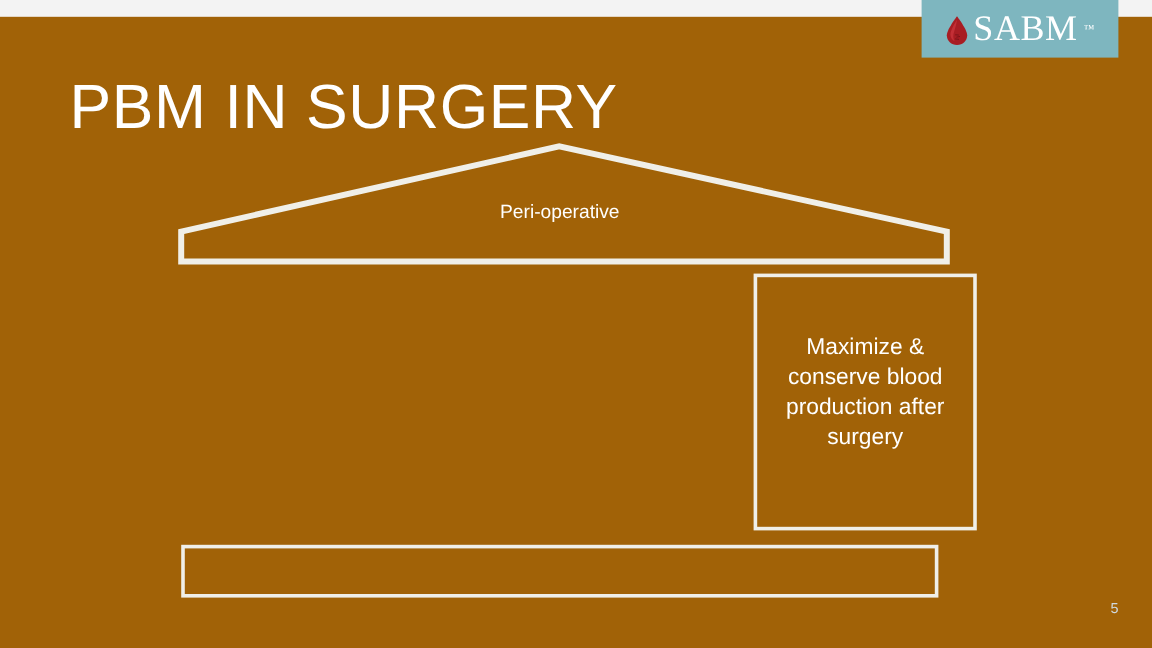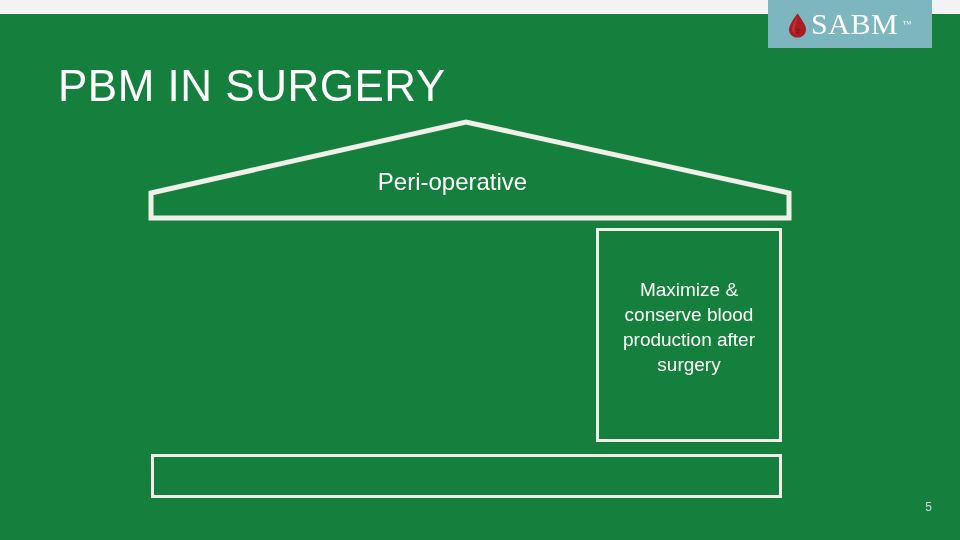--- a/index.html
+++ b/index.html
@@ -10,21 +10,21 @@
     width: 960px;
     height: 540px;
     overflow: hidden;
     font-family: "Liberation Sans", sans-serif;
     background: #ffffff;
   }
   .slide {
     position: relative;
     width: 960px;
     height: 540px;
-    background: #15803d;
+    background: #a16207;
     overflow: hidden;
   }
   
   .top-band {
     position: absolute;
     left: 0;
     top: 0;
     width: 960px;
     height: 14px;
     background: #f3f3f3;
@@ -64,21 +64,21 @@
     font-size: 9px;
     vertical-align: super;
     margin-left: 1px;
   }
   
   .title {
     position: absolute;
     left: 58px;
     top: 62px;
     color: #ffffff;
-    font-size: 44px;
+    font-size: 52px;
     font-weight: 300;
     letter-spacing: 0.5px;
     line-height: 1.1;
     white-space: nowrap;
   }
   
   .diagram {
     position: absolute;
     left: 0;
     top: 0;
@@ -88,38 +88,39 @@
   }
   .roof-svg {
     position: absolute;
     left: 140px;
     top: 112px;
     width: 660px;
     height: 120px;
   }
   .roof-label {
     position: absolute;
-    left: 137px;
+    left: 151px;
     top: 168px;
     width: 631px;
     text-align: center;
     color: #ffffff;
-    font-size: 24px;
+    font-size: 16px;
     line-height: 1.2;
   }
   .pillar {
     position: absolute;
     border: 3px solid #f0efe8;
     box-sizing: border-box;
     display: flex;
     justify-content: center;
     color: #ffffff;
     font-size: 19px;
     line-height: 1.32;
     text-align: center;
+    margin-left: 32px;
   }
   .pillar span {
     display: block;
     width: 100%;
     padding: 0 3px;
     box-sizing: border-box;
   }
   .pillar-1 {
     left: 151px;
     top: 228px;

